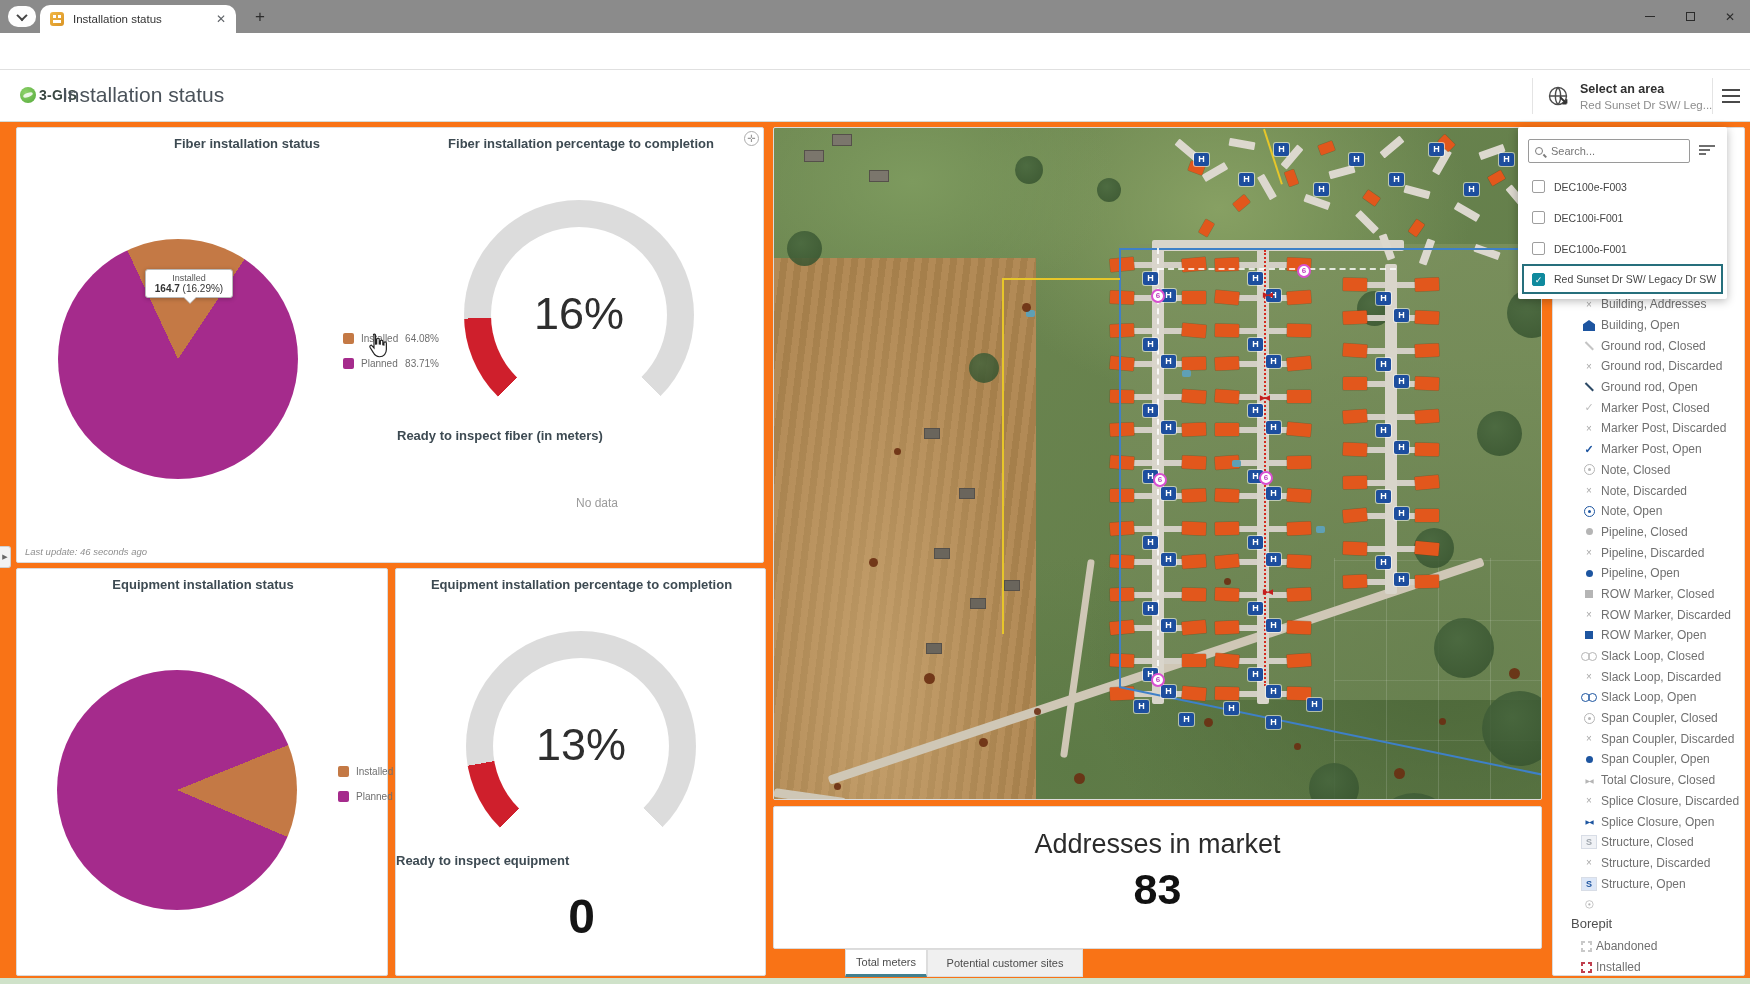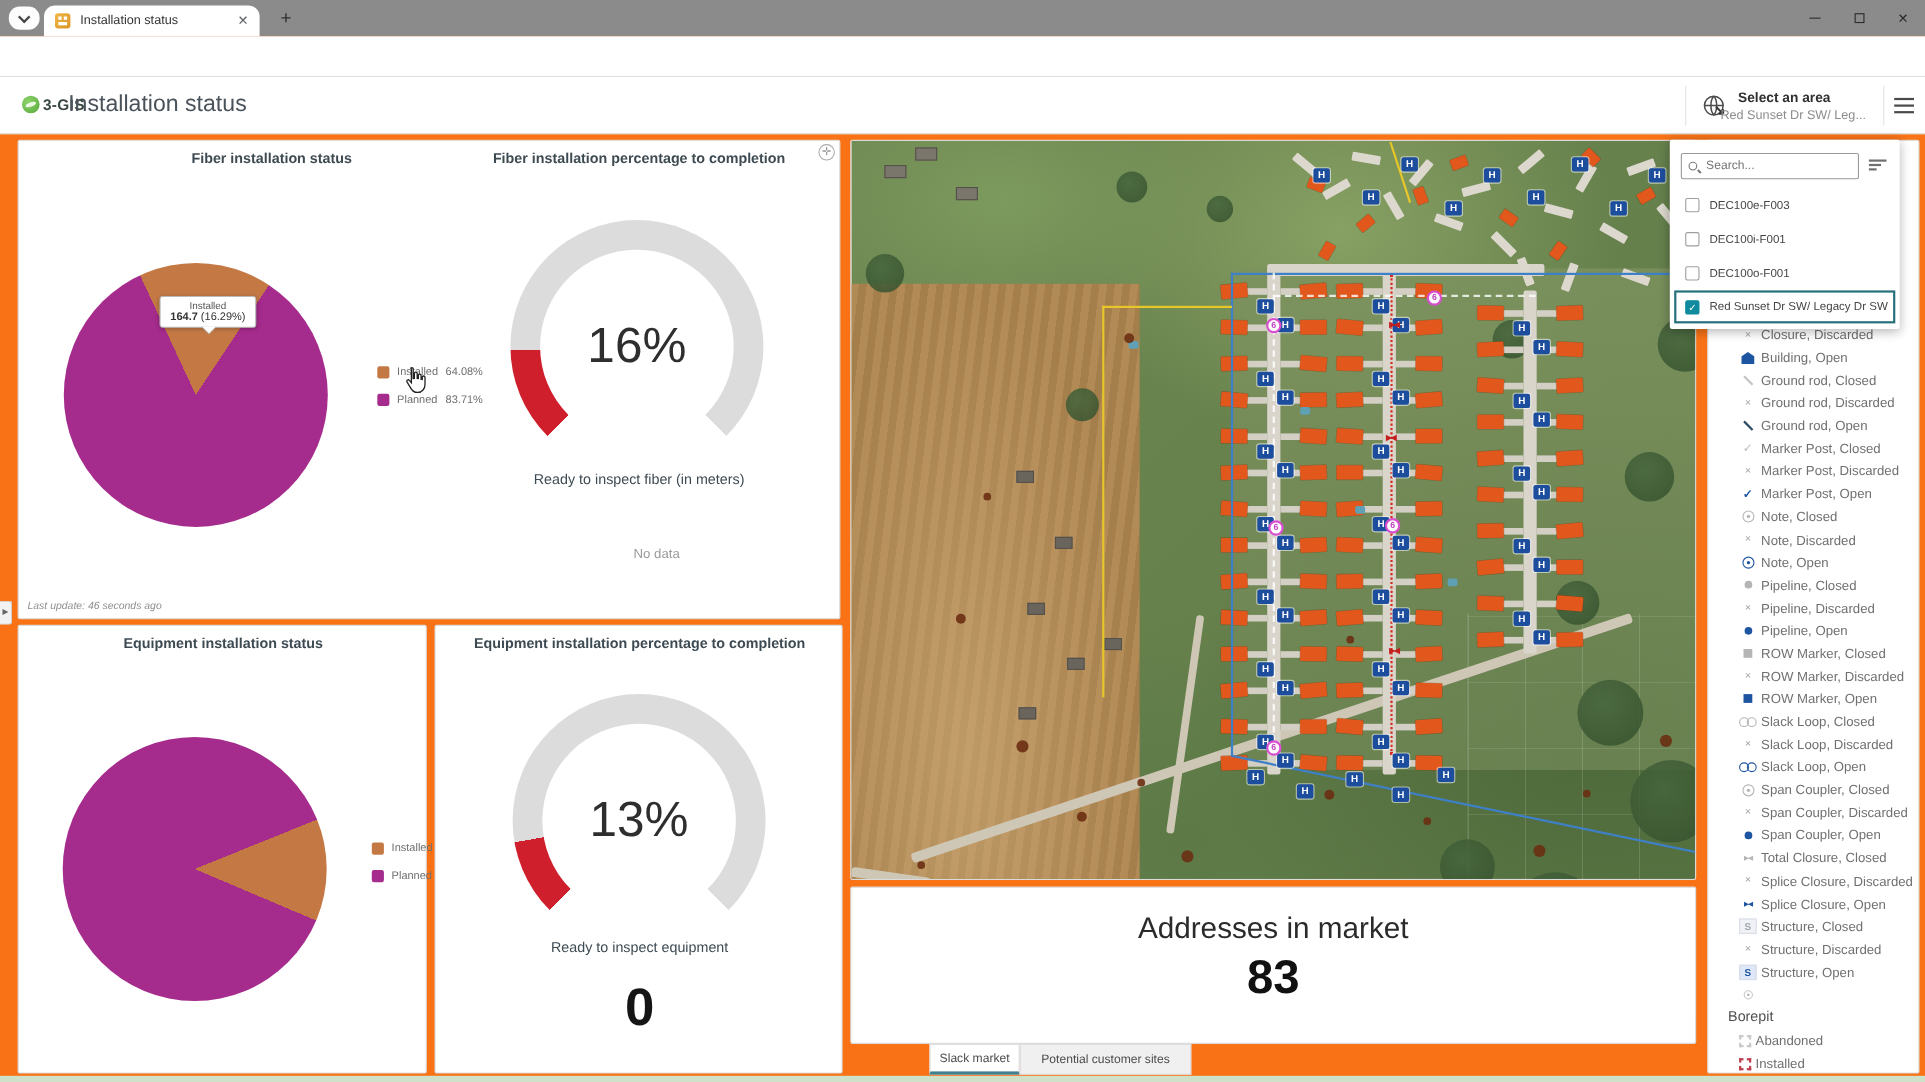--- a/index.html
+++ b/index.html
@@ -49,32 +49,32 @@
   
   .appheader{position:absolute;left:0;top:70px;width:1750px;height:52px;background:#fff;border-bottom:1px solid #d6dbd6;}
   .logo{position:absolute;left:20px;top:17px;display:flex;align-items:center;}
   .logoball{width:16px;height:16px;border-radius:50%;background:radial-gradient(circle at 35% 35%,#8fd36b,#54a93a);position:relative;}
   .logoball::after{content:'';position:absolute;left:3px;top:6px;width:10px;height:4px;border-radius:50%;background:rgba(255,255,255,.85);transform:rotate(-20deg);}
   .logotext{font-size:14px;font-weight:800;color:#394741;margin-left:3px;letter-spacing:.3px;}
   .apptitle{position:absolute;left:62px;top:13px;font-size:21px;color:#4a525a;}
   .hsep{position:absolute;top:8px;width:1px;height:36px;background:#e4e4e4;}
   .areaSel{position:absolute;left:1544px;top:10px;width:164px;height:34px;cursor:pointer;}
   .arealabel{position:absolute;left:36px;top:2px;font-size:12.5px;font-weight:700;color:#303030;}
-  .areaval{position:absolute;left:20px;top:19px;font-size:11.5px;color:#8d8d8d;white-space:nowrap;}
+  .areaval{position:absolute;left:36px;top:19px;font-size:11.5px;color:#8d8d8d;white-space:nowrap;}
   .burger{position:absolute;left:1722px;top:19px;width:18px;height:14px;display:flex;flex-direction:column;justify-content:space-between;}
   .burger i{display:block;height:2px;background:#4a4a4a;}
 
   
   .card{position:absolute;background:#fff;border:1px solid #dbdbdb;border-radius:2px;}
   .ct{position:absolute;font-size:13px;font-weight:700;color:#3d4a52;text-align:center;}
   .pie{position:absolute;border-radius:50%;}
   .gauge{position:absolute;border-radius:50%;}
   .gauge::after{content:'';position:absolute;inset:27px;background:#fff;border-radius:50%;}
   .gval{position:absolute;font-size:45px;color:#2e2e2e;z-index:2;}
-  .ready{position:absolute;font-size:13px;font-weight:400;color:#3d4a52;text-align:center;}
+  .ready{position:absolute;font-size:13px;font-weight:700;color:#3d4a52;}
   .nodata{position:absolute;font-size:12px;color:#9b9b9b;text-align:center;}
   .bigzero{position:absolute;font-size:48px;font-weight:700;color:#151515;text-align:center;}
   .lastupd{position:absolute;font-size:9.5px;font-style:italic;color:#8f8f8f;}
   .plegend{position:absolute;}
   .plegrow{display:flex;align-items:center;height:25px;width:96px;}
   .sw{width:11px;height:11px;border-radius:2px;margin-right:7px;flex:0 0 auto;}
   .sw.inst{background:var(--installed);}
   .sw.plan{background:var(--planned);}
   .pleglab{font-size:10px;color:#6f6f6f;flex:1 1 auto;}
   .plegval{font-size:10px;color:#6f6f6f;}
@@ -650,29 +650,29 @@
         <div class="rb" style="left: 486px; top: 266px;">▶◀</div>
         <div class="rb" style="left: 489px; top: 460px;">▶◀</div>
       </div>
   </div>
 
   <div class="card" id="addr" style="left:773px;top:806px;width:769px;height:143px;">
     <div class="addrT">Addresses in market</div>
     <div class="addrV">83</div>
   </div>
   <div class="tabstrip">
-    <div class="dtab active" style="left:72px;width:82px;">Slack market</div>
+    <div class="dtab active" style="left:72px;width:82px;">Total meters</div>
     <div class="dtab" style="left:154px;width:156px;">Potential customer sites</div>
   </div>
 
   <div class="card" id="legendp" style="left:1552px;top:127px;width:193px;height:849px;">
     <div class="lg-list" id="lg-list">
         <div class="lg-row">
           <span class="lg-ic ic-x">×</span>
-          <span class="lg-lbl">Closure, Discarded</span>
+          <span class="lg-lbl">Building, Addresses</span>
         </div>
         <div class="lg-row">
           <span class="lg-ic">
             <svg width="12" height="11" viewBox="0 0 12 11">
               <path d="M6 0 12 4.2V11H0V4.2Z" fill="#1d55a0"></path>
             </svg>
           </span>
           <span class="lg-lbl">Building, Open</span>
         </div>
         <div class="lg-row">

